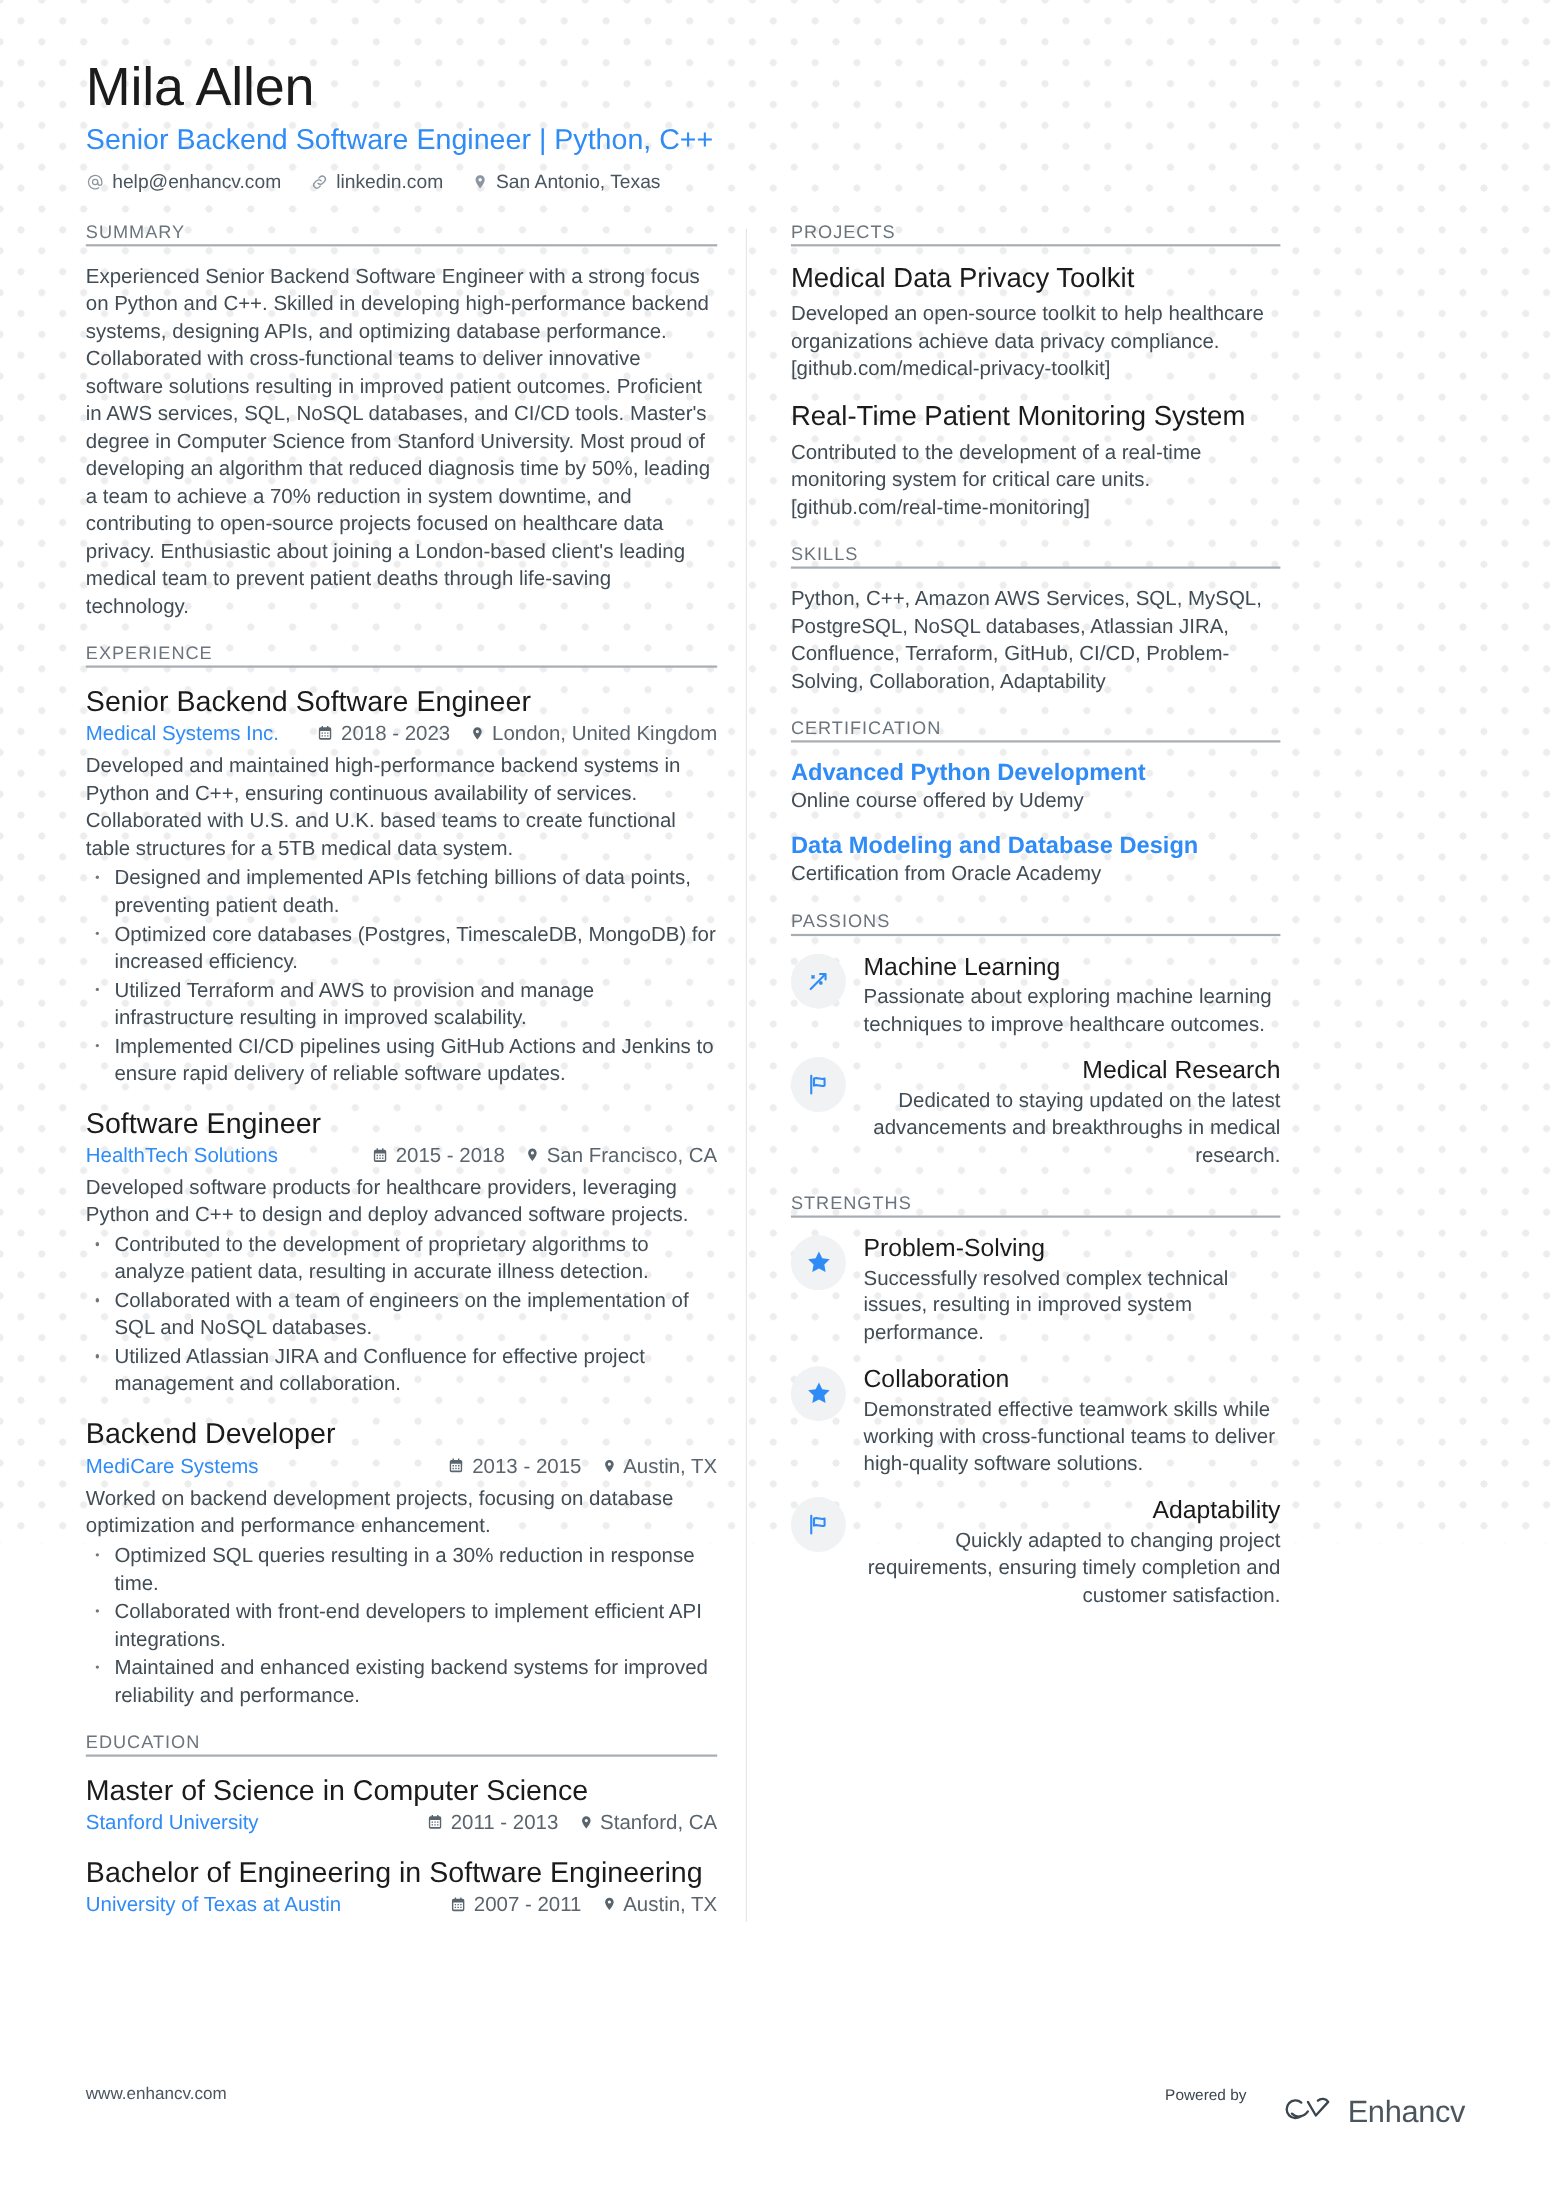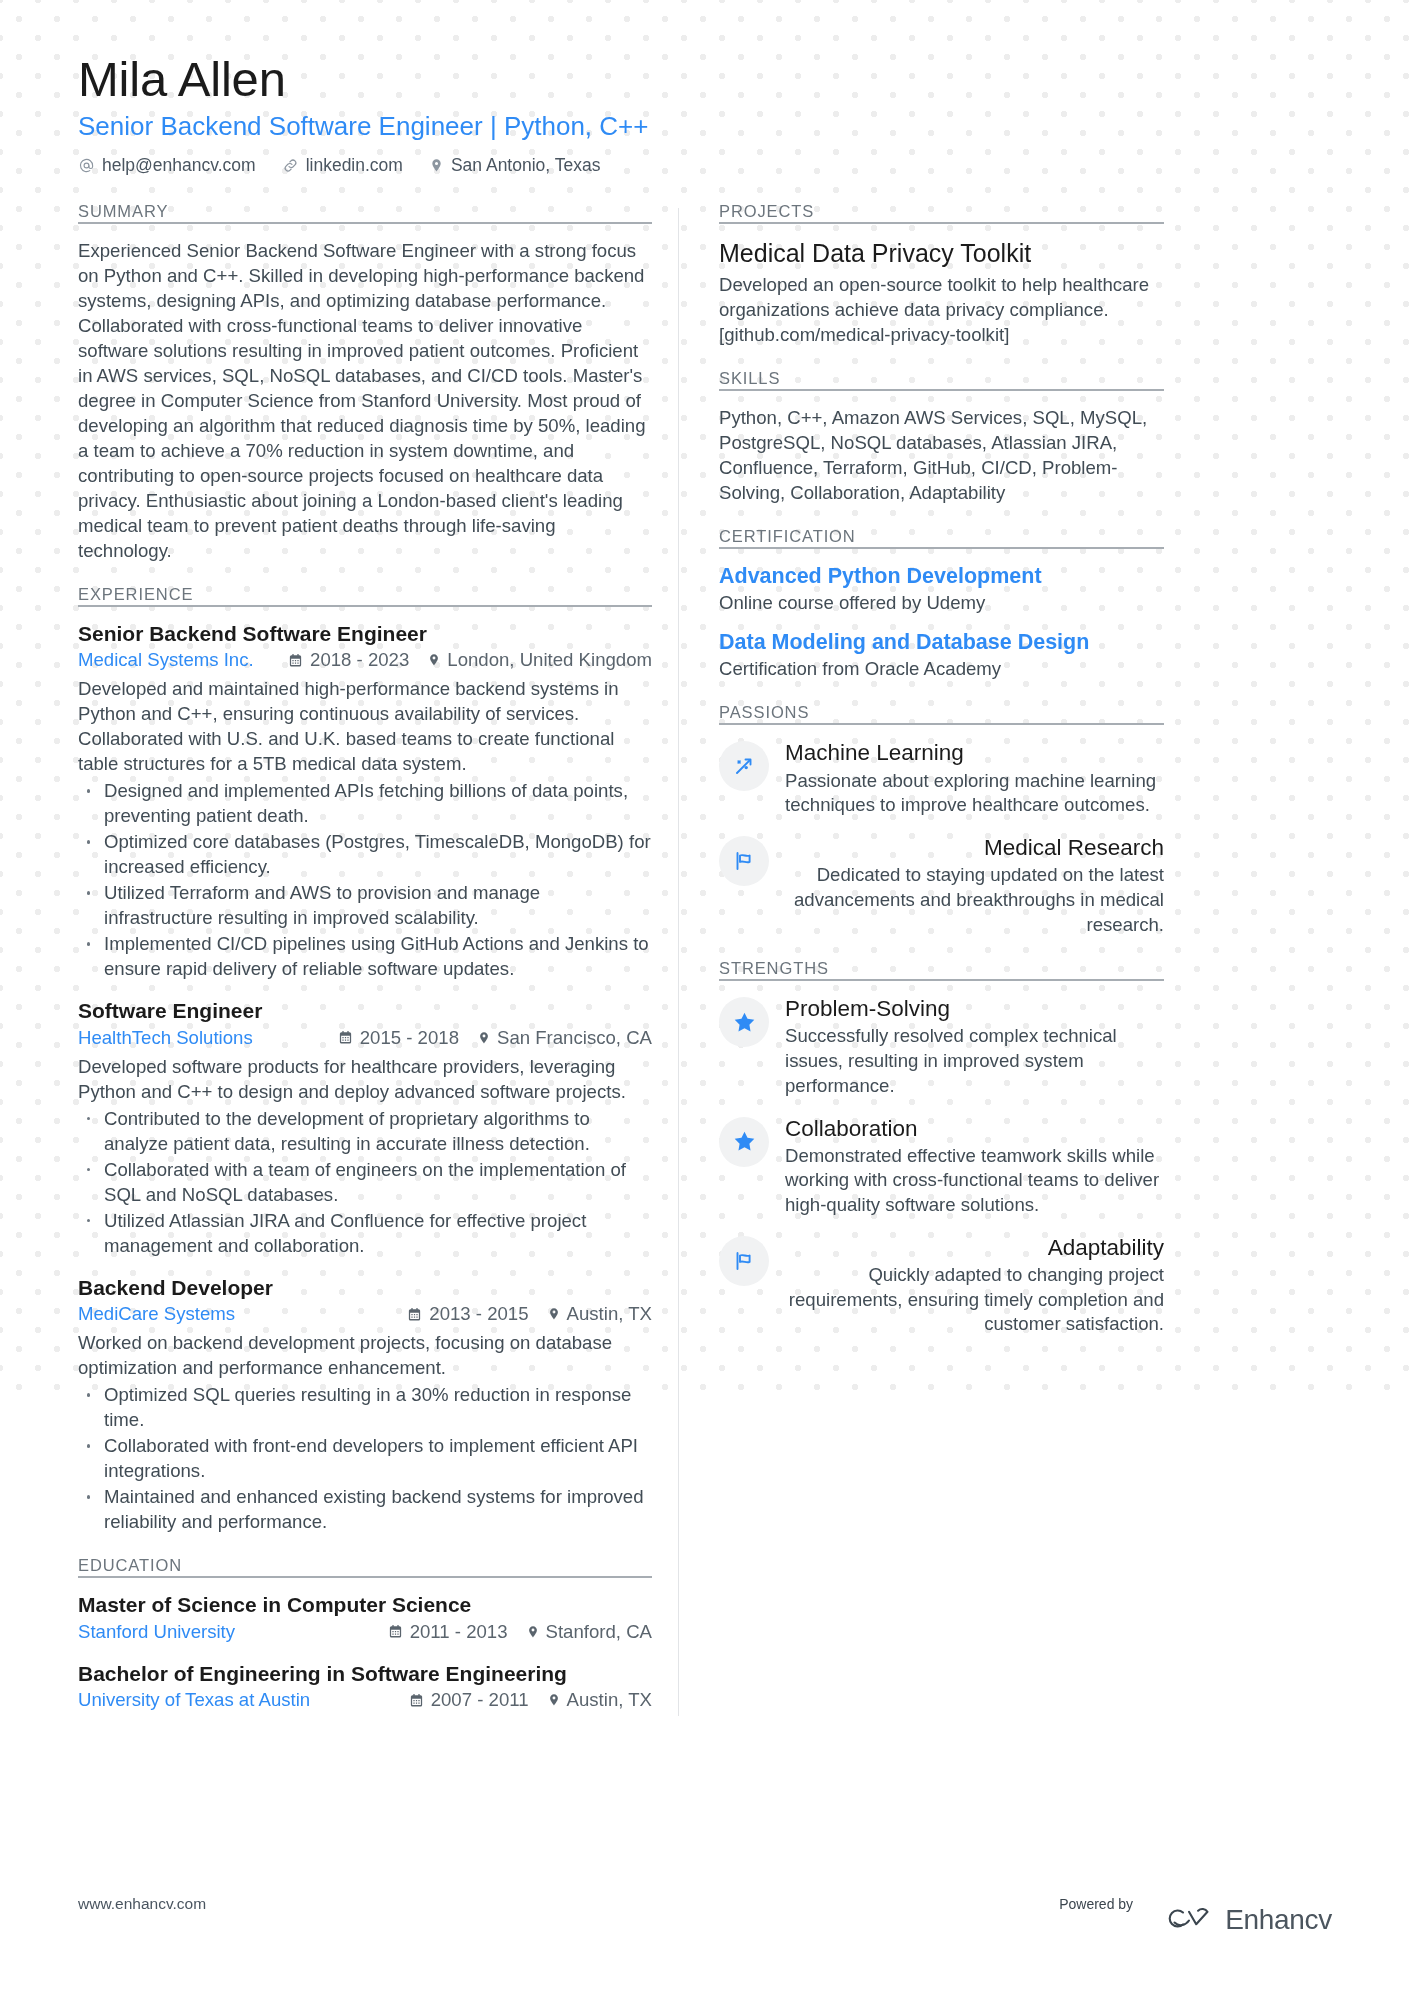--- a/index.html
+++ b/index.html
@@ -118,23 +118,23 @@
   .para {
     font-size: 18.6px;
     line-height: 1.345;
     color: #414c55;
   }
 
   .entry { margin-bottom: 17px; }
   .entry:last-child { margin-bottom: 0; }
 
   .entry-title {
-    font-size: 21px;
+    font-size: 26px;
     color: #1b1b1b;
-    font-weight: 700;
+    font-weight: 400;
     line-height: 1.25;
     margin-bottom: 1px;
   }
   .entry-meta {
     display: flex;
     align-items: center;
     font-size: 18.6px;
     line-height: 1.3;
     margin-bottom: 4px;
   }
@@ -484,20 +484,24 @@
     <div class="col-div"></div>
 
     <div class="col-right">
 
       <div class="sec">
         <div class="sec-h">PROJECTS</div>
         <div class="proj">
           <div class="proj-title">Medical Data Privacy Toolkit</div>
           <div class="proj-desc">Developed an open-source toolkit to help healthcare organizations achieve data privacy compliance. [github.com/medical-privacy-toolkit]</div>
         </div>
+        <div class="proj">
+          <div class="proj-title">Real-Time Patient Monitoring System</div>
+          <div class="proj-desc">Contributed to the development of a real-time monitoring system for critical care units. [github.com/real-time-monitoring]</div>
+        </div>
       </div>
 
       <div class="sec">
         <div class="sec-h">SKILLS</div>
         <div class="para">Python, C++, Amazon AWS Services, SQL, MySQL, PostgreSQL, NoSQL databases, Atlassian JIRA, Confluence, Terraform, GitHub, CI/CD, Problem-Solving, Collaboration, Adaptability</div>
       </div>
 
       <div class="sec">
         <div class="sec-h">CERTIFICATION</div>
         <div class="cert">

